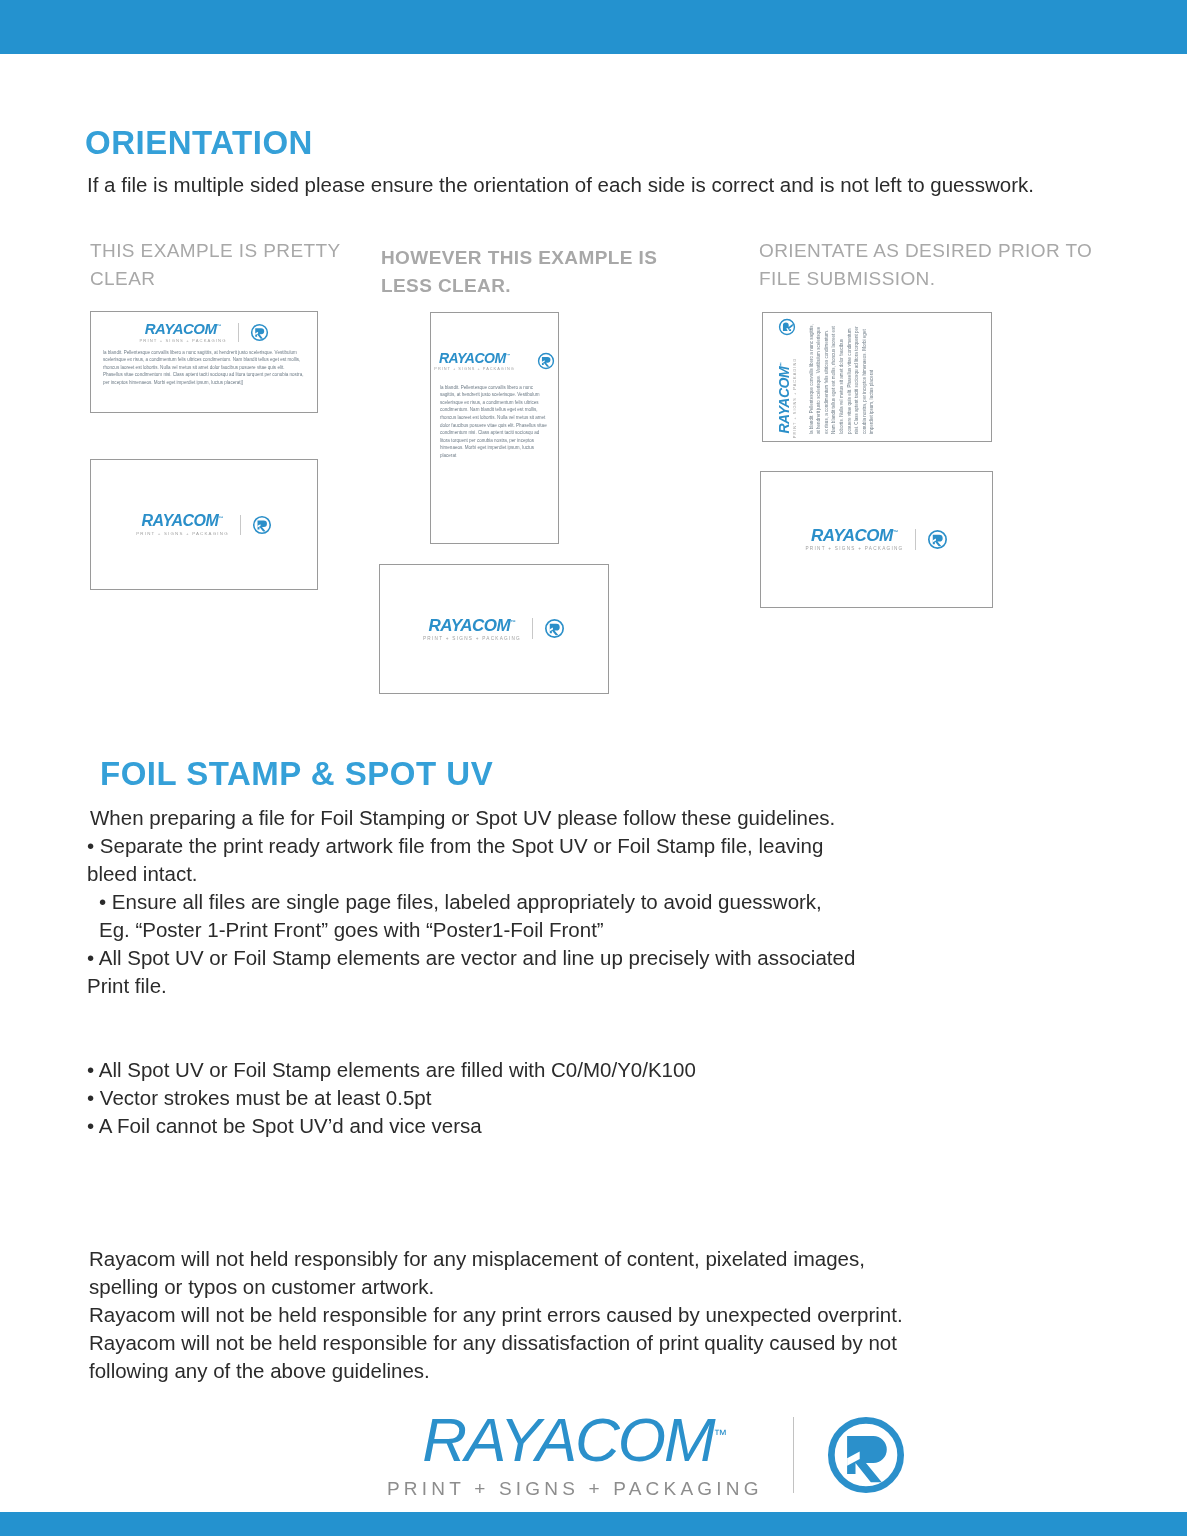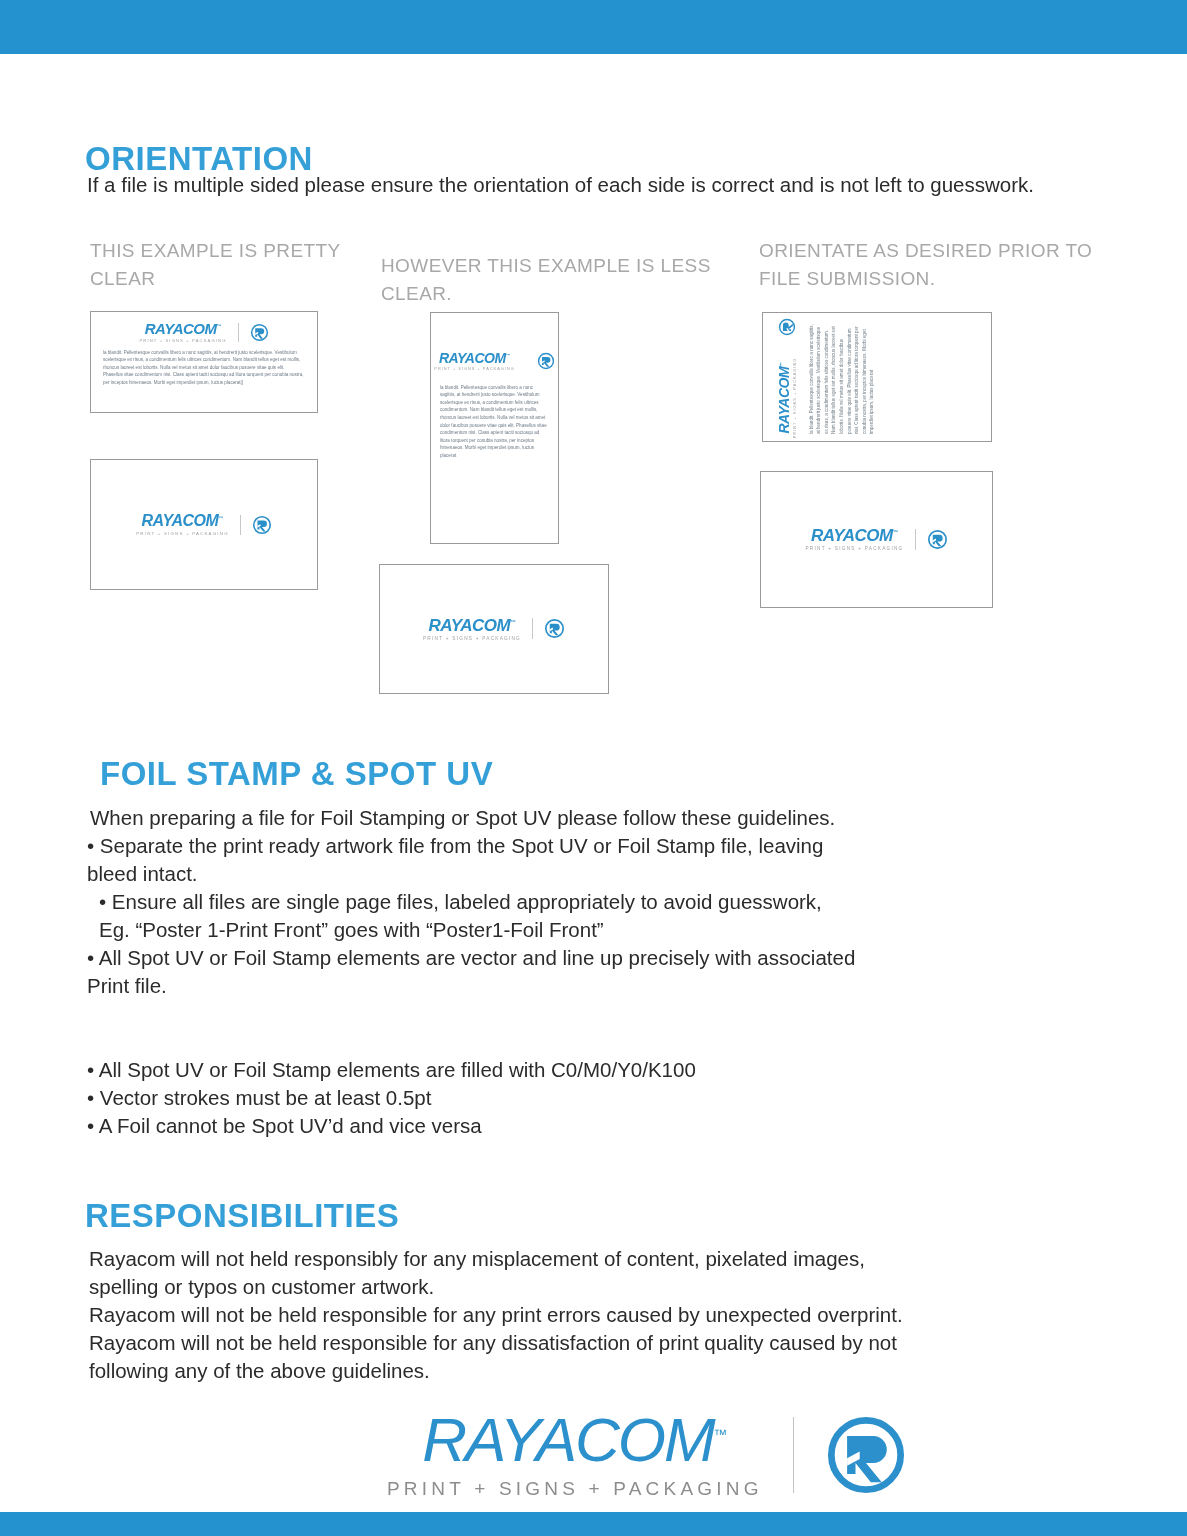--- a/index.html
+++ b/index.html
@@ -140,26 +140,26 @@
   .fl-div { width: 1px; height: 76px; background: #c2c2c2; }
 </style>
 </head>
 <body>
 
 <div class="bar-top"></div>
 <div class="bar-bottom"></div>
 
 <div class="page">
 
-  <div class="h-section" style="left:85px; top:70px;margin-top:16px;">ORIENTATION</div>
+  <div class="h-section" style="left:85px; top:70px;">ORIENTATION</div>
 
   <div class="body-text" style="left:87px; top:117px; width:1010px;">If a file is multiple sided please ensure the orientation of each side is correct and is not left to guesswork.</div>
 
   <div class="col-label" style="left:90px; top:183px; width:280px;">THIS EXAMPLE IS PRETTY CLEAR</div>
-  <div class="col-label" style="left:381px; top:198px; width:330px;">HOWEVER THIS EXAMPLE IS LESS CLEAR.</div>
+  <div class="col-label" style="left:381px; top:190px; width:330px;font-weight:bold;">HOWEVER THIS EXAMPLE IS LESS CLEAR.</div>
   <div class="col-label" style="left:759px; top:183px; width:350px;">ORIENTATE AS DESIRED PRIOR TO FILE SUBMISSION.</div>
 
   <div class="card" style="left:90px; top:257px; width:228px; height:102px;">
     <div class="card-inner" style="padding:9px 12px;">
       <div class="logo-row">
         <div class="logo-word">
           <div class="logo-main" style="font-size:15px;">
             <span>RAYACOM</span><span class="logo-tm">™</span>
           </div>
           <div class="logo-sub" style="font-size:4.2px; letter-spacing:1.1px; margin-top:2px;">PRINT + SIGNS + PACKAGING</div>
@@ -291,21 +291,20 @@
   <div class="body-text" style="left:87px; top:778px; width:1020px; white-space:pre-line;">• Separate the print ready artwork file from the Spot UV or Foil Stamp file, leaving
    bleed intact.</div>
   <div class="body-text" style="left:87px; top:834px; width:1020px; white-space:pre-line;margin-left:12px;">• Ensure all files are single page files, labeled appropriately to avoid guesswork,
    Eg. “Poster 1-Print Front” goes with “Poster1-Foil Front”</div>
   <div class="body-text" style="left:87px; top:890px; width:1020px; white-space:pre-line;">• All Spot UV or Foil Stamp elements are vector and line up precisely with associated
    Print file.</div>
   <div class="body-text" style="left:87px; top:1002px; width:1020px;">• All Spot UV or Foil Stamp elements are filled with C0/M0/Y0/K100</div>
   <div class="body-text" style="left:87px; top:1030px; width:1020px;">• Vector strokes must be at least 0.5pt</div>
   <div class="body-text" style="left:87px; top:1058px; width:1020px;">• A Foil cannot be Spot UV’d and vice versa</div>
 
-  <div class="h-section" style="left:85px; top:1143px;">RESPONSIBILITIES</div>
 
   <div class="body-text" style="left:89px; top:1247px; width:1060px;">Rayacom will not be held responsible for any print errors caused by unexpected overprint.</div>
   <div class="body-text" style="left:89px; top:1191px; width:1060px; white-space:pre-line;">Rayacom will not held responsibly for any misplacement of content, pixelated images,
 spelling or typos on customer artwork.</div>
   <div class="body-text" style="left:89px; top:1275px; width:1060px; white-space:pre-line;">Rayacom will not be held responsible for any dissatisfaction of print quality caused by not
 following any of the above guidelines.</div>
 
   <div class="footer-logo" style="left:387px; top:1355px;">
     <div class="fl-word">
       <div class="fl-main">

